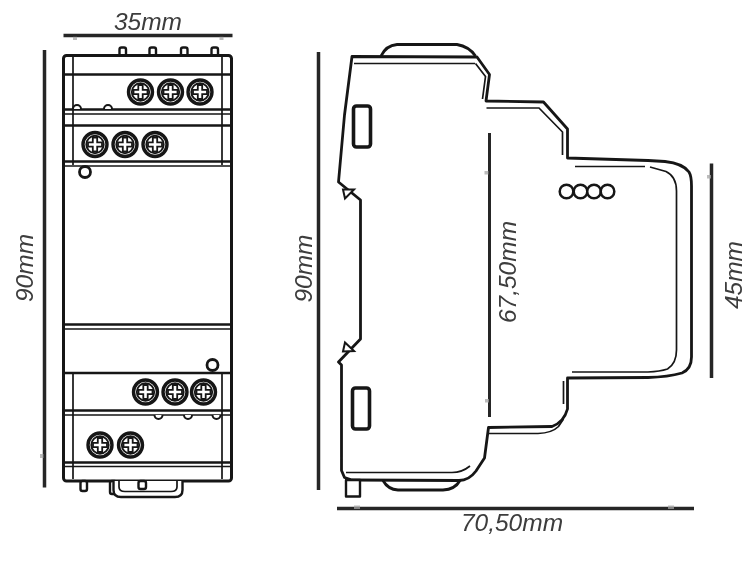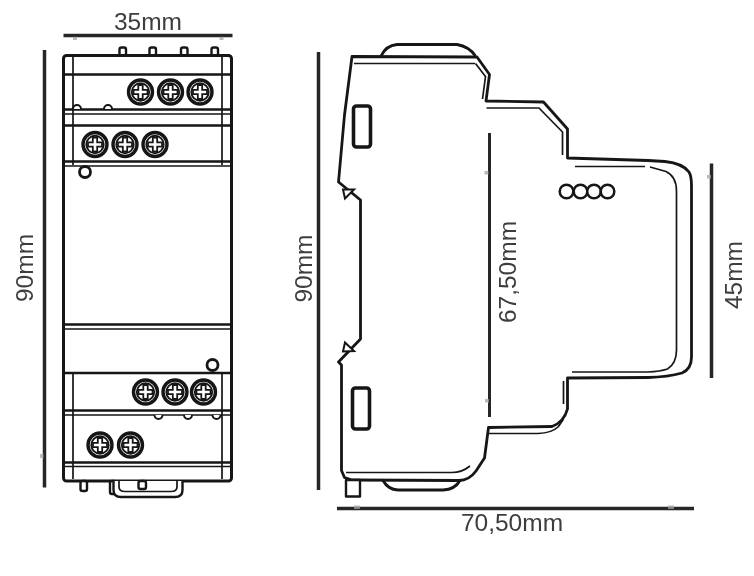--- a/index.html
+++ b/index.html
@@ -2,20 +2,21 @@
 <html><head>
 <meta charset="utf-8">
 <style>
   html,body{margin:0;padding:0;background:#ffffff;}
   .canvas{
     position:relative;
     width:754px;height:576px;
     background:#ffffff;
     overflow:hidden;
     font-family:"Liberation Sans",sans-serif;
+    font-style:italic;
   }
   
   .s0{fill:#ffffff;stroke:#161616;stroke-width:3;stroke-linejoin:round;}
   .s1{fill:#ffffff;stroke:#161616;stroke-width:2.8;stroke-linejoin:round;}
   .s3{fill:#ffffff;stroke:#161616;stroke-width:2.4;stroke-linejoin:round;}
   .slot{fill:#ffffff;stroke:#161616;stroke-width:3.6;}
   .hl{stroke:#161616;stroke-width:2.6;fill:none;}
   .hl2{stroke:#161616;stroke-width:1.7;fill:none;}
   .thin{stroke:#161616;stroke-width:1.7;fill:none;}
   .bump{fill:#ffffff;stroke:#161616;stroke-width:2;}

